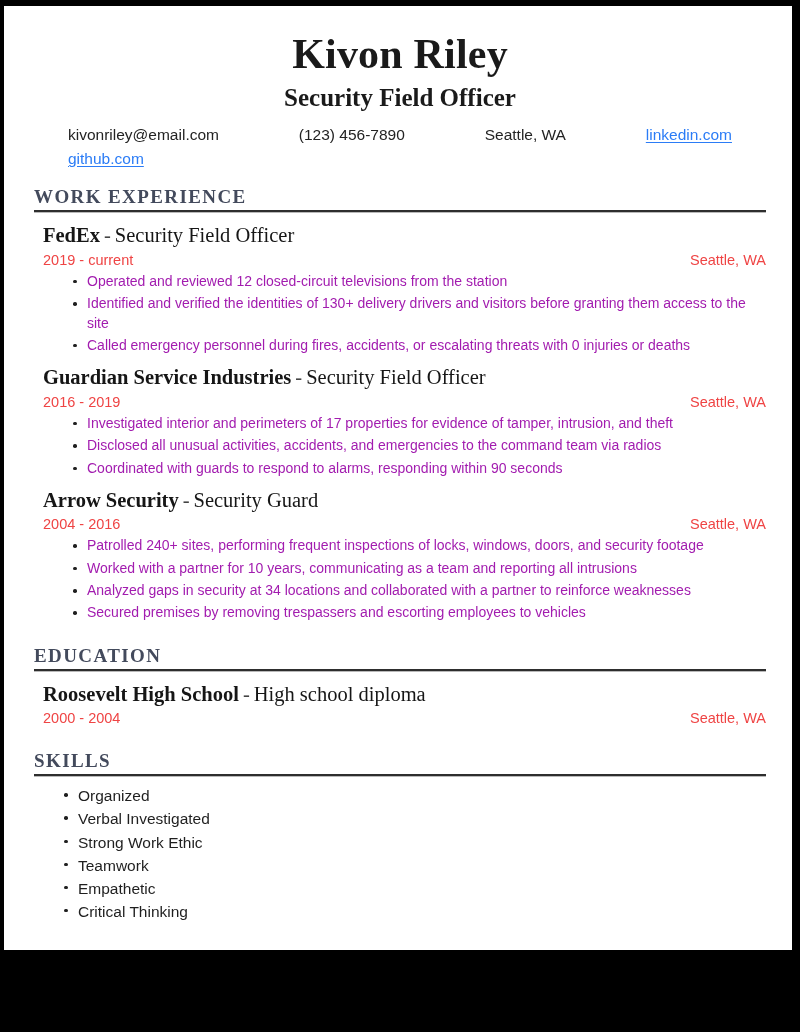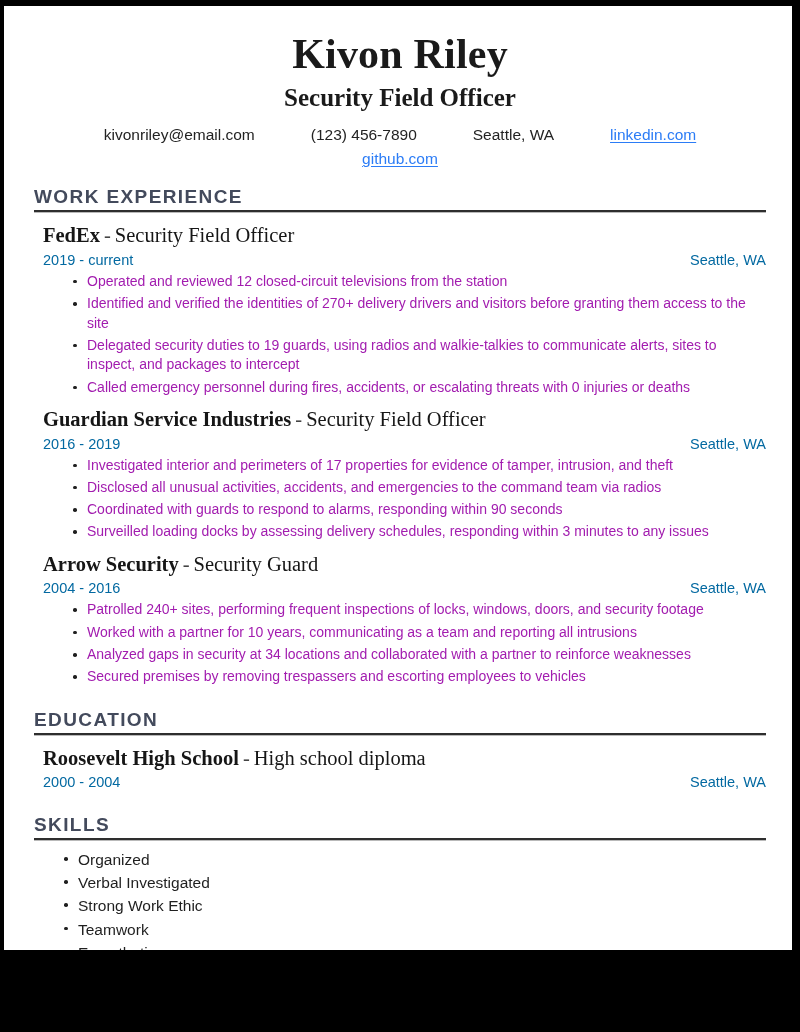--- a/index.html
+++ b/index.html
@@ -45,21 +45,21 @@
     font-weight: bold;
     font-size: 25px;
     line-height: 1.25;
     color: #1a1a1a;
     margin-top: 6px;
   }
   .contact {
     margin-top: 13px;
     display: flex;
     flex-wrap: wrap;
-    justify-content: center;
+    justify-content: space-between;
     align-items: baseline;
     column-gap: 56px;
     row-gap: 6px;
     padding-left: 34px;
     padding-right: 34px;
   }
   .contact .ci {
     font-size: 15.5px;
     color: #232323;
     white-space: nowrap;
@@ -69,21 +69,21 @@
     text-decoration: underline;
     text-underline-offset: 2px;
     cursor: pointer;
   }
 
   
   .section {
     margin-top: 18px;
   }
   .sec-title {
-    font-family: Liberation Sans, sans-serif;
+    font-family: Liberation Serif, serif;
     font-weight: bold;
     font-size: 19px;
     letter-spacing: 1.4px;
     color: #434a5c;
     padding-bottom: 2px;
   }
   .sec-rule {
     height: 0;
     border-top: 2px solid #2e2e2e;
     border-bottom: 1px solid #b9b9b9;
@@ -100,21 +100,21 @@
     line-height: 1.3;
   }
   .entry-head .org { font-weight: bold; }
   .entry-head .dash { font-weight: normal; color: #444; padding: 0 4px; }
   .entry-head .pos { font-weight: normal; }
   .entry-meta {
     display: flex;
     justify-content: space-between;
     align-items: flex-end;
     font-size: 14.5px;
-    color: #0369a1;
+    color: #ef4444;
     margin-top: 3px;
   }
   ul.bullets {
     margin: 4px 0 0 0;
     padding-left: 30px;
     list-style: none;
   }
   ul.bullets li {
     position: relative;
     font-size: 14px;
@@ -184,36 +184,34 @@
           <div class="sec-title">WORK EXPERIENCE</div>
           <div class="sec-rule"></div>
           <div class="entry">
             <div class="entry-head"><span class="org">FedEx</span><span class="dash">-</span><span class="pos">Security Field Officer</span></div>
             <div class="entry-meta">
               <span>2019 - current</span>
               <span>Seattle, WA</span>
             </div>
             <ul class="bullets">
               <li>Operated and reviewed 12 closed-circuit televisions from the station</li>
-              <li>Identified and verified the identities of 270+ delivery drivers and visitors before granting them access to the site</li>
-              <li>Delegated security duties to 19 guards, using radios and walkie-talkies to communicate alerts, sites to inspect, and packages to intercept</li>
+              <li>Identified and verified the identities of 130+ delivery drivers and visitors before granting them access to the site</li>
               <li>Called emergency personnel during fires, accidents, or escalating threats with 0 injuries or deaths</li>
             </ul>
           </div>
           <div class="entry">
             <div class="entry-head"><span class="org">Guardian Service Industries</span><span class="dash">-</span><span class="pos">Security Field Officer</span></div>
             <div class="entry-meta">
               <span>2016 - 2019</span>
               <span>Seattle, WA</span>
             </div>
             <ul class="bullets">
               <li>Investigated interior and perimeters of 17 properties for evidence of tamper, intrusion, and theft</li>
               <li>Disclosed all unusual activities, accidents, and emergencies to the command team via radios</li>
               <li>Coordinated with guards to respond to alarms, responding within 90 seconds</li>
-              <li>Surveilled loading docks by assessing delivery schedules, responding within 3 minutes to any issues</li>
             </ul>
           </div>
           <div class="entry">
             <div class="entry-head"><span class="org">Arrow Security</span><span class="dash">-</span><span class="pos">Security Guard</span></div>
             <div class="entry-meta">
               <span>2004 - 2016</span>
               <span>Seattle, WA</span>
             </div>
             <ul class="bullets">
               <li>Patrolled 240+ sites, performing frequent inspections of locks, windows, doors, and security footage</li>

